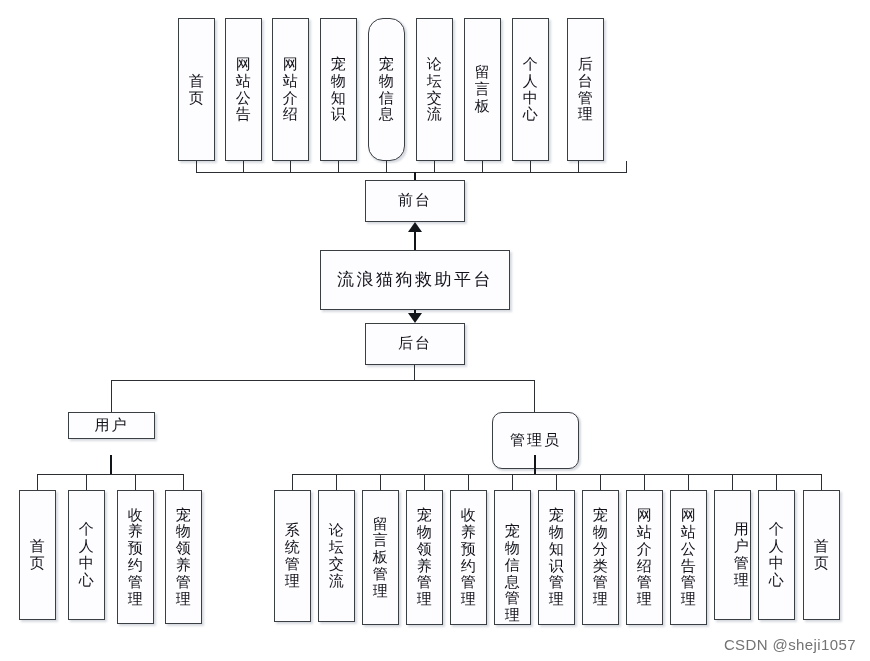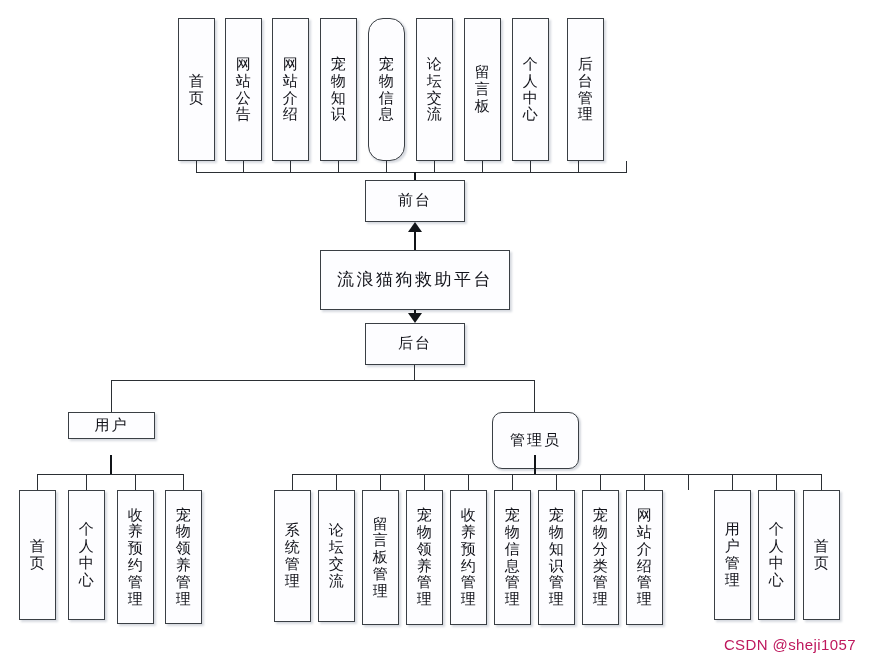--- a/index.html
+++ b/index.html
@@ -69,21 +69,21 @@
     border-right: 7px solid transparent;
   }
   .arrow-up { border-bottom: 10px solid #111418; }
   .arrow-down { border-top: 10px solid #111418; }
   .watermark {
     position: absolute;
     right: 14px;
     bottom: 8px;
     font-family: "Liberation Sans", sans-serif;
     font-size: 15px;
-    color: #be185d;
+    color: #737373;
     letter-spacing: 0.4px;
   }
 </style>
 </head>
 <body>
 
 <div id="canvas">
 
   <div class="node v" style="left:178px; top:18px; width:37px; height:143px;">
     <span class="txt">首页</span>
@@ -202,33 +202,36 @@
   </div>
   <div class="node v" style="left:362px; top:490px; width:37px; height:135px;">
     <span class="txt">留言板管理</span>
   </div>
   <div class="node v" style="left:406px; top:490px; width:37px; height:135px;">
     <span class="txt">宠物领养管理</span>
   </div>
   <div class="node v" style="left:450px; top:490px; width:37px; height:135px;">
     <span class="txt">收养预约管理</span>
   </div>
-  <div class="node v" style="left:494px; top:490px; width:37px; height:135px;">
+  <div class="node v" style="left:494px; top:490px; width:37px; height:135px;align-items:flex-end;">
     <span class="txt">宠物信息管理</span>
   </div>
   <div class="node v" style="left:538px; top:490px; width:37px; height:135px;">
     <span class="txt">宠物知识管理</span>
   </div>
   <div class="node v" style="left:582px; top:490px; width:37px; height:135px;">
     <span class="txt">宠物分类管理</span>
   </div>
   <div class="node v" style="left:626px; top:490px; width:37px; height:135px;">
     <span class="txt">网站介绍管理</span>
   </div>
-  <div class="node v" style="left:714px; top:490px; width:37px; height:130px;">
+  <div class="node v" style="left:670px; top:490px; width:37px; height:135px;">
+    <span class="txt">网站公告管理</span>
+  </div>
+  <div class="node v" style="left:714px; top:490px; width:37px; height:130px;justify-content:flex-end;">
     <span class="txt">用户管理</span>
   </div>
   <div class="node v" style="left:758px; top:490px; width:37px; height:130px;">
     <span class="txt">个人中心</span>
   </div>
   <div class="node v" style="left:803px; top:490px; width:37px; height:130px;">
     <span class="txt">首页</span>
   </div>
 
   <div class="watermark">CSDN @sheji1057</div>

